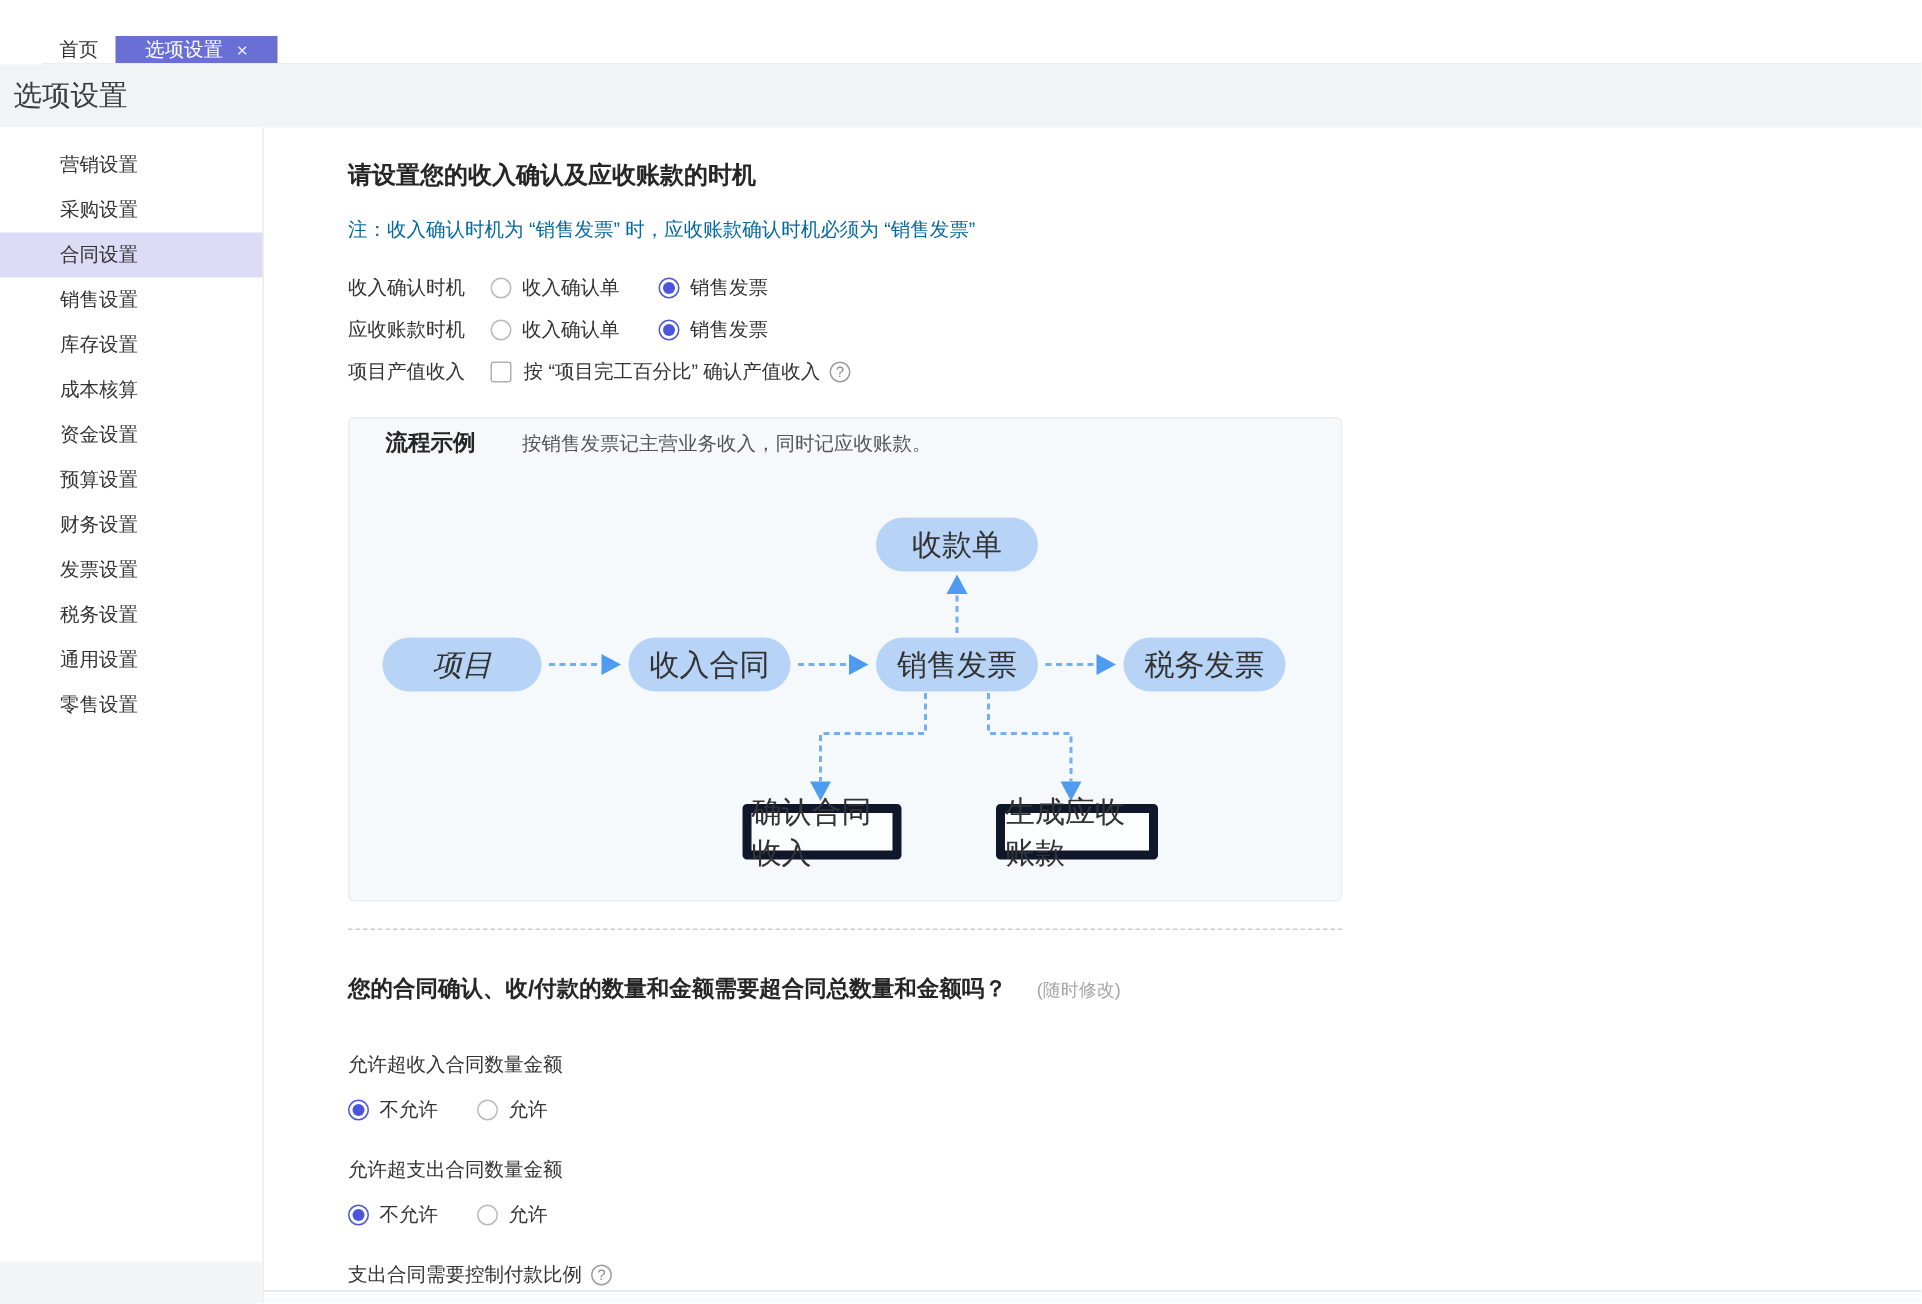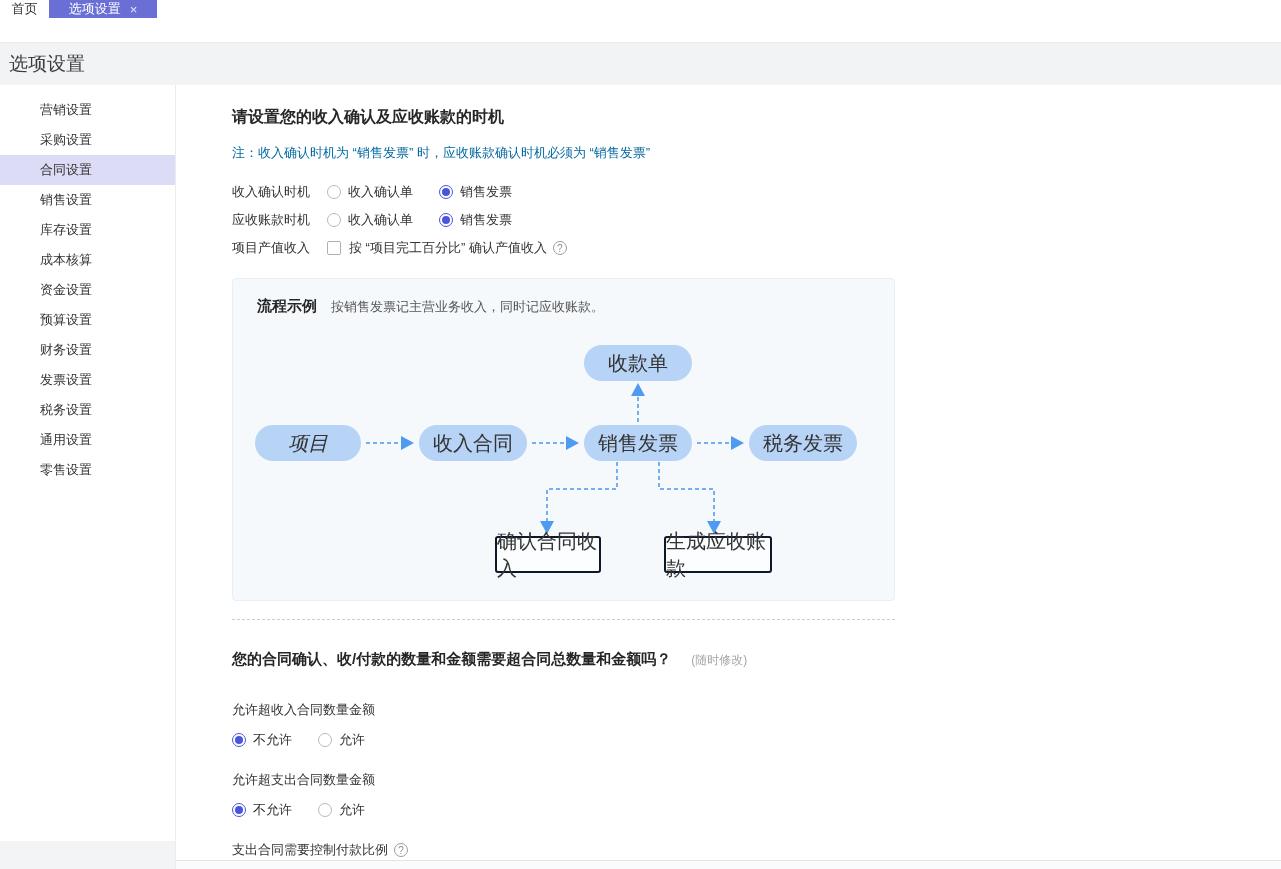--- a/index.html
+++ b/index.html
@@ -1,21 +1,21 @@
 <!DOCTYPE html>
 <html><head>
 <meta charset="utf-8">
 <style>
   * { margin:0; padding:0; box-sizing:border-box; }
   html,body { width:1281px; height:869px; overflow:hidden; background:#fff;
     font-family:"Liberation Sans","DejaVu Sans",sans-serif; }
 
   
-  .tabbar { height:43px; display:flex; align-items:flex-start; background:#fff;
-    border-bottom:1px solid #ededed; }
+  .tabbar { height:43px; display:flex; align-items:flex-end; background:#fff;
+    border-bottom:1px solid #ededed;margin-left:28px; }
   .tab-home { width:49px; display:flex; align-items:center; justify-content:center;
     font-size:13px; color:#333; cursor:pointer; }
   .tab-active { width:108px; background:#6a6fd6; color:#fff; display:flex;
     align-items:center; justify-content:center; gap:9px; font-size:13px; cursor:pointer; }
   .tab-close { font-size:13px; color:#e8e9fb; cursor:pointer; line-height:1; }
 
   
   .titlebar { height:42px; background:#f2f3f5; display:flex; align-items:center;
     padding-left:9px; font-size:19px; color:#3d3d3d; }
 
@@ -45,28 +45,28 @@
     background:#4b55dc; }
   .cb { width:14px; height:14px; border:1px solid #b0b0b0; border-radius:2px;
     background:#fff; margin-right:8px; flex:none; cursor:pointer; }
   .help { width:14px; height:14px; border-radius:50%; border:1px solid #9c9c9c;
     color:#8d8d8d; font-size:10px; display:inline-flex; align-items:center;
     justify-content:center; margin-left:6px; flex:none; }
 
   
   .flow-panel { margin-top:16px; width:663px; height:323px; background:#f6f9fc;
     border:1px solid #e9eef4; border-radius:4px; position:relative; }
-  .flow-head { position:absolute; left:24px; top:18px; display:flex;
-    align-items:baseline; }
+  .flow-head { position:absolute; left:24px; top:7px; display:flex;
+    align-items:baseline;gap:17px; }
   .flow-title { font-size:15px; font-weight:bold; color:#262626; margin-right:14px; }
   .flow-desc { font-size:13px; color:#555; }
   .node { position:absolute; display:flex; align-items:center; justify-content:center;
     font-size:20px; color:#333; }
   .pill { background:#b7d3f6; border-radius:18px; height:36px; }
-  .outbox { background:#fbfdff; border:2px solid #0f172a; border-radius:3px; height:37px; }
+  .outbox { background:#fbfdff; border:6px solid #0f172a; border-radius:3px; height:37px; }
   .n-top  { left:351px; top:66px;  width:108px; }
   .n-f0 { left:22px;  top:146px; width:106px;font-style:italic; }
   .n-f1 { left:186px; top:146px; width:108px; }
   .n-f2 { left:351px; top:146px; width:108px; }
   .n-f3 { left:516px; top:146px; width:108px; }
   .n-o0 { left:262px; top:257px; width:106px; }
   .n-o1 { left:431px; top:257px; width:108px; }
   .flow-svg { position:absolute; left:0; top:0; }
 
   .dashline { margin-top:18px; width:663px; border-top:1px dashed #c9ced4; }

